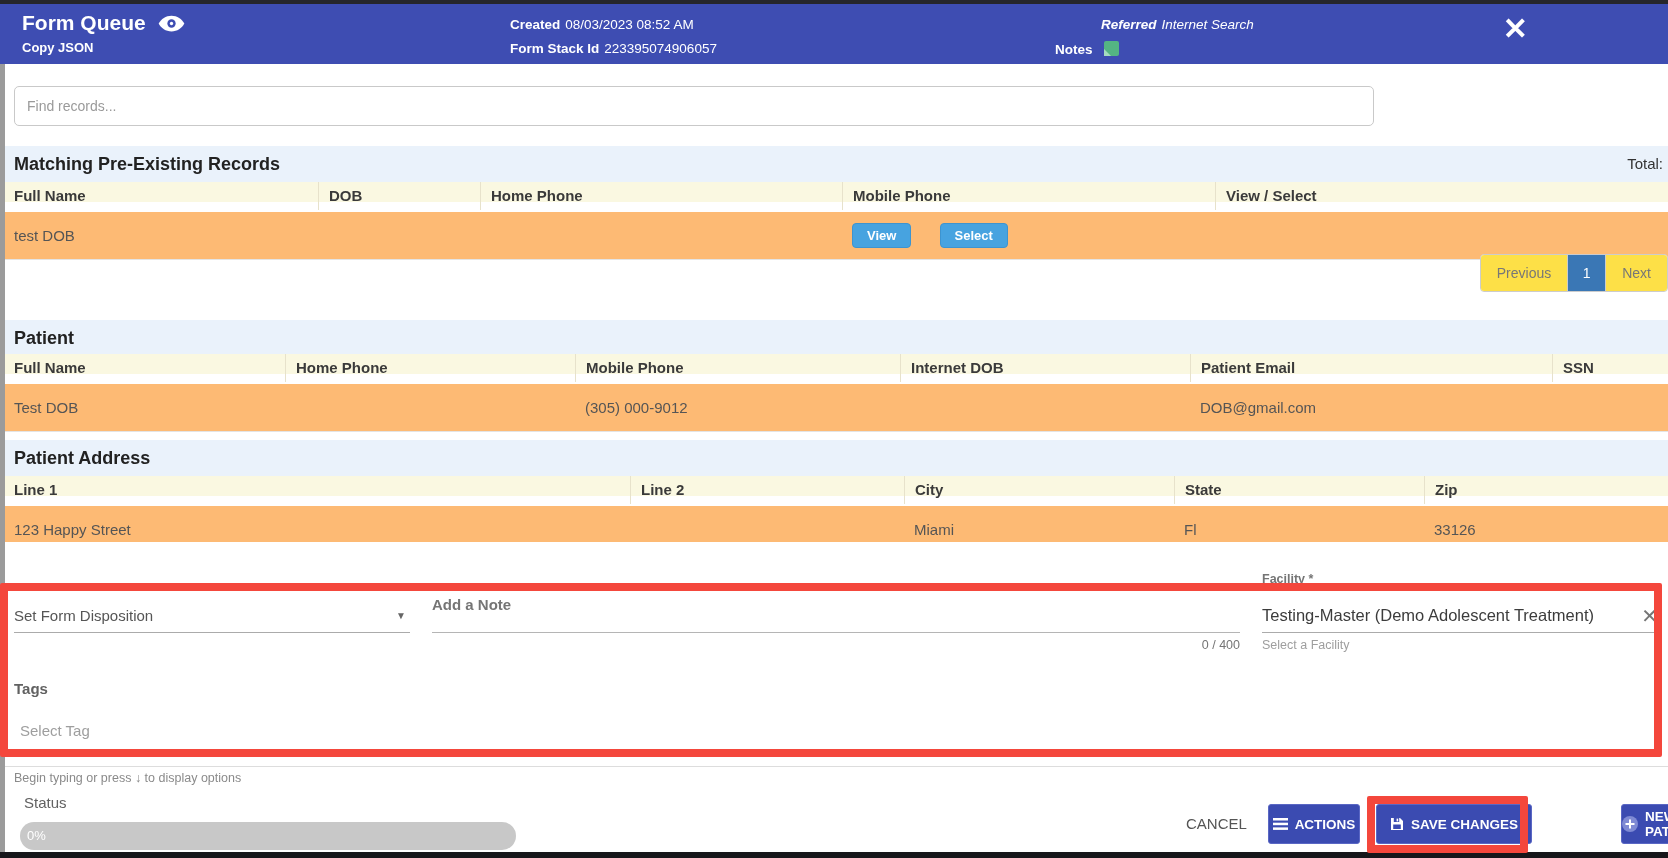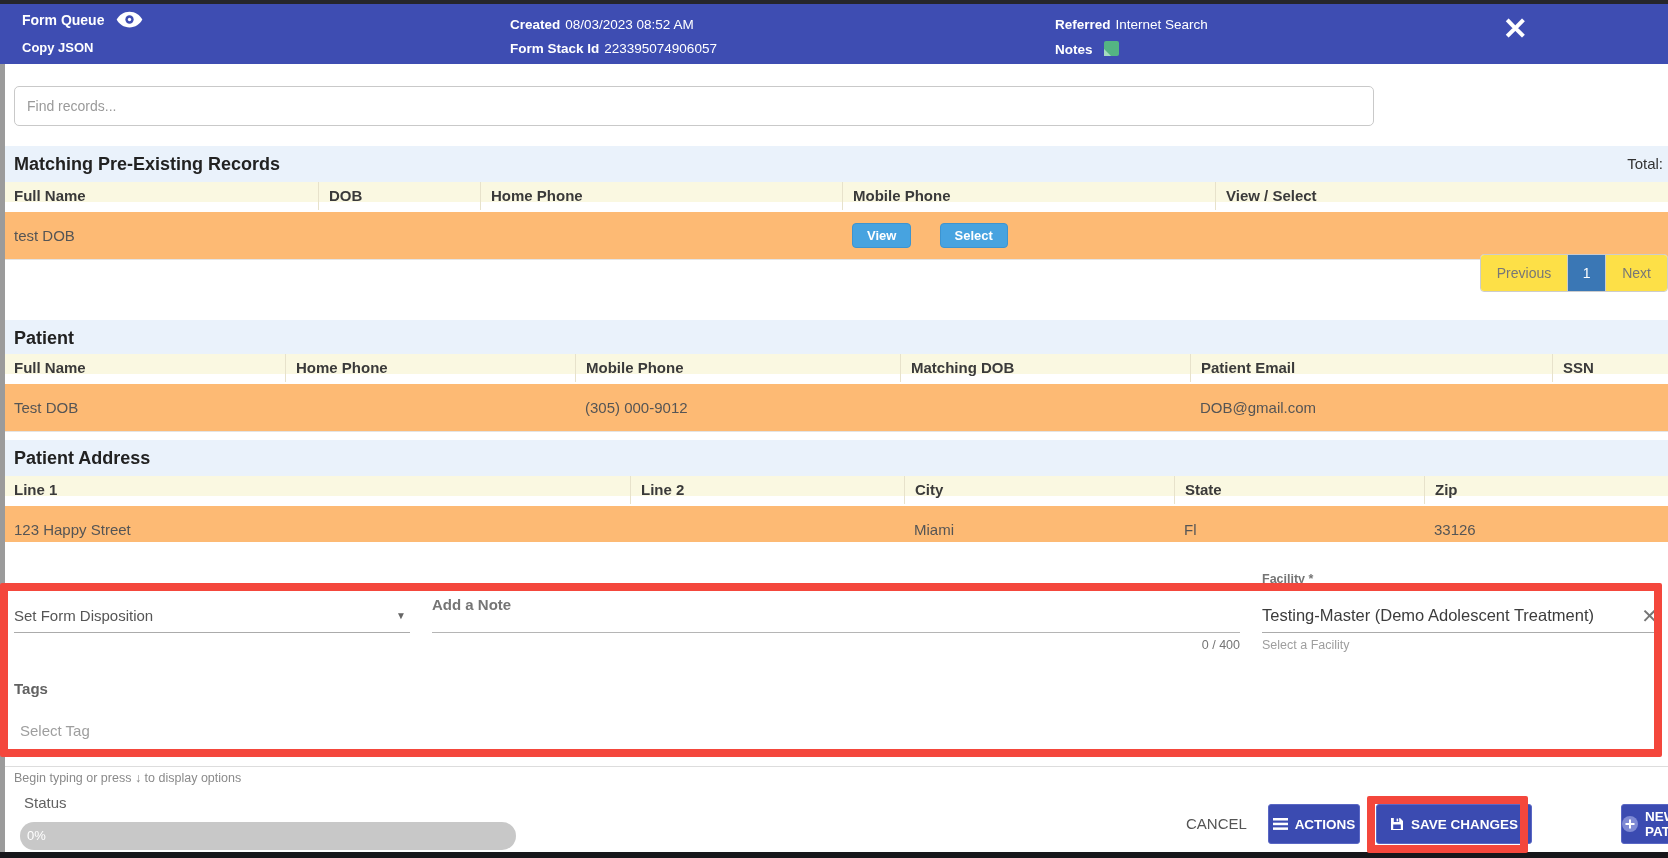--- a/index.html
+++ b/index.html
@@ -6,21 +6,21 @@
   *{box-sizing:border-box;font-family:"Liberation Sans",sans-serif;}
   #frame{position:relative;width:1668px;height:858px;background:#fff;overflow:hidden;}
 
   
   .top-edge{position:absolute;left:0;top:0;width:1668px;height:4px;background:#26262b;}
   .bottom-edge{position:absolute;left:0;bottom:0;width:1668px;height:6px;background:#16161a;}
   .left-strip{position:absolute;left:0;top:64px;bottom:6px;width:5px;background:#9b9b9b;z-index:40;}
 
   
   .header{position:absolute;left:0;top:4px;width:1668px;height:60px;background:#3E4DB2;color:#fff;}
-  .hdr-title{position:absolute;left:22px;top:7px;font-size:14px;font-weight:bold;display:flex;align-items:flex-end;gap:12px;}
+  .hdr-title{position:absolute;left:22px;top:7px;font-size:21px;font-weight:bold;display:flex;align-items:center;gap:12px;}
   .hdr-copyjson{position:absolute;left:22px;top:36px;font-size:13px;font-weight:bold;cursor:pointer;}
   .hdr-pair{position:absolute;font-size:13.5px;white-space:nowrap;}
   .hdr-pair b{font-weight:bold;margin-right:5px;}
   .hdr-close{position:absolute;right:140px;top:10px;font-size:30px;font-weight:bold;line-height:30px;cursor:pointer;}
   .note-icon{display:inline-block;position:relative;width:15px;height:15px;background:#54b483;border-radius:2px;vertical-align:-2px;margin-left:6px;}
   .note-icon::after{content:"";position:absolute;left:0;bottom:0;width:0;height:0;border-left:7px solid #a5dcbf;border-top:7px solid transparent;}
 
   
   .search-wrap{position:absolute;left:0;top:64px;width:1388px;height:82px;background:#fff;}
   .search-input{position:absolute;left:14px;right:14px;top:22px;height:40px;border:1px solid #c9c9c9;border-radius:5px;padding:0 12px;font-size:14px;color:#444;outline:none;}
@@ -100,21 +100,21 @@
       </span>
     </div>
     <div class="hdr-copyjson">Copy JSON</div>
 
     <div class="hdr-pair" style="left:510px;top:13px;">
       <b>Created</b><span>08/03/2023 08:52 AM</span>
     </div>
     <div class="hdr-pair" style="left:510px;top:37px;">
       <b>Form Stack Id</b><span>223395074906057</span>
     </div>
-    <div class="hdr-pair" style="left:1055px;top:13px;">
+    <div class="hdr-pair" style="left:1101px;top:13px;font-style:italic;">
       <b>Referred</b><span>Internet Search</span>
     </div>
     <div class="hdr-pair" style="left:1055px;top:37px;">
       <b>Notes</b><span class="note-icon"></span>
     </div>
     <div class="hdr-close">✕</div>
   </div>
 
   <div class="search-wrap">
     <input class="search-input" type="text" placeholder="Find records..." style="">
@@ -147,21 +147,21 @@
     <div class="page-btn">Next</div>
   </div>
 
   <div class="band" style="top:320px;">
     <span class="title">Patient</span>
   </div>
   <div class="thead t2" style="top:354px;">
     <div class="c">Full Name</div>
     <div class="c">Home Phone</div>
     <div class="c">Mobile Phone</div>
-    <div class="c">Matching DOB</div>
+    <div class="c">Internet DOB</div>
     <div class="c">Patient Email</div>
     <div class="c">SSN</div>
   </div>
   <div class="trow t2" style="top:382px;">
     <div class="c">Test DOB</div>
     <div class="c"></div>
     <div class="c">(305) 000-9012</div>
     <div class="c"></div>
     <div class="c">DOB@gmail.com</div>
     <div class="c"></div>

